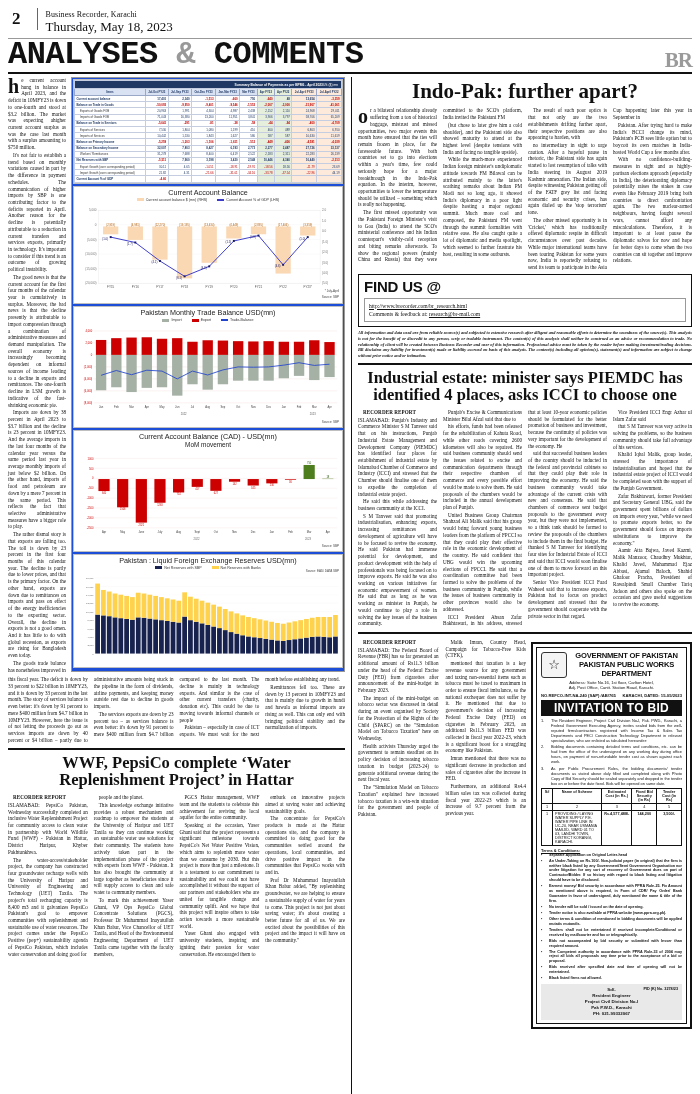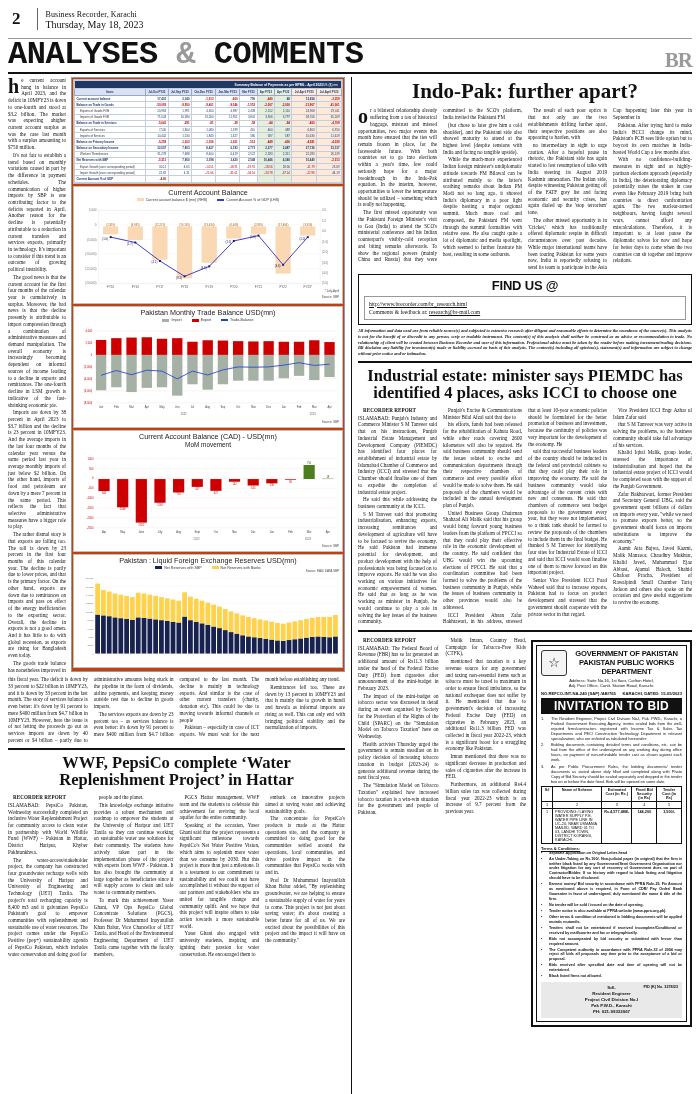--- a/index.html
+++ b/index.html
@@ -12,21 +12,21 @@
     overflow:hidden;
   }
   .page { width:700px; height:1094px; position:relative; padding:6px 8px 4px 8px; }
 
   
   .masthead { display:flex; align-items:flex-start; gap:8px; height:30px; }
   .folio { font-family:"Liberation Serif", serif; font-weight:bold; font-size:17px; line-height:1; padding:4px 8px 0 4px; }
   .folio-div { width:1px; background:#666; height:22px; margin-top:2px; }
   .paper-info { padding-top:4px; }
   .paper-name { font-size:8px; font-weight:normal; letter-spacing:.1px; line-height:1.15; }
-  .paper-date { font-size:10px; line-height:1.2; }
+  .paper-date { font-size:13px; line-height:1.2; }
   .masthead-rule { height:1px; background:#999; margin:2px 0 0 0; }
 
   .sectionbar { display:flex; align-items:flex-end; justify-content:space-between; border-bottom:2px solid #111; padding-bottom:1px; }
   .section-title { font-family:Liberation Mono, monospace; font-weight:bold; font-size:32px; letter-spacing:-0.5px; line-height:1; }
   .section-title .amp { color:#999; font-weight:bold; }
   .br-logo { font-family:"Liberation Serif", serif; font-weight:bold; font-size:21px; color:#9a9a9a; line-height:1; letter-spacing:-1px; }
 
   
   .body-grid { display:flex; gap:0; margin-top:3px; height:1050px; }
   .col-left  { width:344px; padding-right:6px; border-right:1px solid #111; }
@@ -46,21 +46,21 @@
   .bodytext p { margin:0 0 1px 0; text-indent:5px; }
   .bodytext p.first { text-indent:0; }
   .byline { font-size:5.1px; font-weight:bold; letter-spacing:.1px; margin:0 0 1px 0; text-indent:0; }
 
   .dropcap::first-letter {
     float:left; font-size:20px; line-height:.82; font-weight:bold;
     padding:1px 2px 0 0; font-family:"Liberation Serif", serif;
   }
 
   
-  .chartstack { border:1px solid #999; padding:1px; margin-bottom:2px; background:#c2410c; }
+  .chartstack { border:1px solid #999; padding:1px; margin-bottom:2px; background:#1d4ed8; }
   .chart-box { border:1px solid #bfbfbf; margin-bottom:2px; background:#fff; position:relative; }
   .chart-title { text-align:center; font-family:"Liberation Sans", sans-serif; font-size:7.2px; font-weight:normal; color:#222; padding-top:2px; line-height:1.15; }
   .chart-sub { text-align:center; font-family:"Liberation Sans", sans-serif; font-size:6.4px; color:#222; line-height:1.1; }
   .chart-legend { display:flex; justify-content:center; gap:10px; font-family:"Liberation Sans", sans-serif; font-size:3.6px; color:#333; padding:1px 0; }
   .lg { display:flex; align-items:center; gap:2px; }
   .sw { width:7px; height:3px; display:inline-block; }
   .sw.line { height:1.5px; }
   .src { position:absolute; right:3px; font-family:"Liberation Sans", sans-serif; font-size:3px; color:#444; }
 
   
@@ -70,21 +70,21 @@
   .tbl td { border:.4px solid #c5cde0; padding:.6px 1.5px; text-align:right; color:#1f3864; }
   .tbl td.lab { text-align:left; color:#1f3864; }
   .tbl tr.bold td { font-weight:bold; }
   .tbl tr.ind td.lab { padding-left:5px; font-weight:normal; color:#333; }
   .tbl td.neg { color:#c00000; }
   .tbl .g { background:#e6efdc; }
   .tbl .p { background:#fdeada; }
 
   
   .findus { border:1px solid #111; padding:3px 5px 4px 5px; margin:3px 0; }
-  .findus-title { font-family:"Liberation Sans", sans-serif; font-weight:bold; font-size:13px; letter-spacing:-.2px;text-align:center; }
+  .findus-title { font-family:"Liberation Sans", sans-serif; font-weight:bold; font-size:15px; letter-spacing:-.2px; }
   .findus-inner { border:1px solid #999; margin-top:3px; padding:3px 4px; font-size:5.6px; line-height:1.5; }
   .disclaimer { font-size:4.3px; line-height:1.3; font-style:italic; font-weight:bold; text-align:justify; margin-top:3px; }
 
   
   .ad { border:2px solid #111; padding:3px; margin-top:3px; background:#fff; }
   .ad-inner { border:1px solid #111; padding:3px 4px; }
   .ad-head { display:flex; align-items:center; gap:4px; }
   .emblem { width:26px; height:26px; border:1px solid #333; border-radius:3px; display:flex; align-items:center; justify-content:center; font-size:13px; flex:0 0 auto; background:#f4f4f4; }
   .ad-gov { text-align:center; flex:1; font-family:"Liberation Sans", sans-serif; font-weight:bold; font-size:7.6px; line-height:1.22; letter-spacing:-.2px; }
   .ad-addr { font-family:"Liberation Sans", sans-serif; font-size:4.2px; text-align:center; line-height:1.3; margin-top:1px; }

